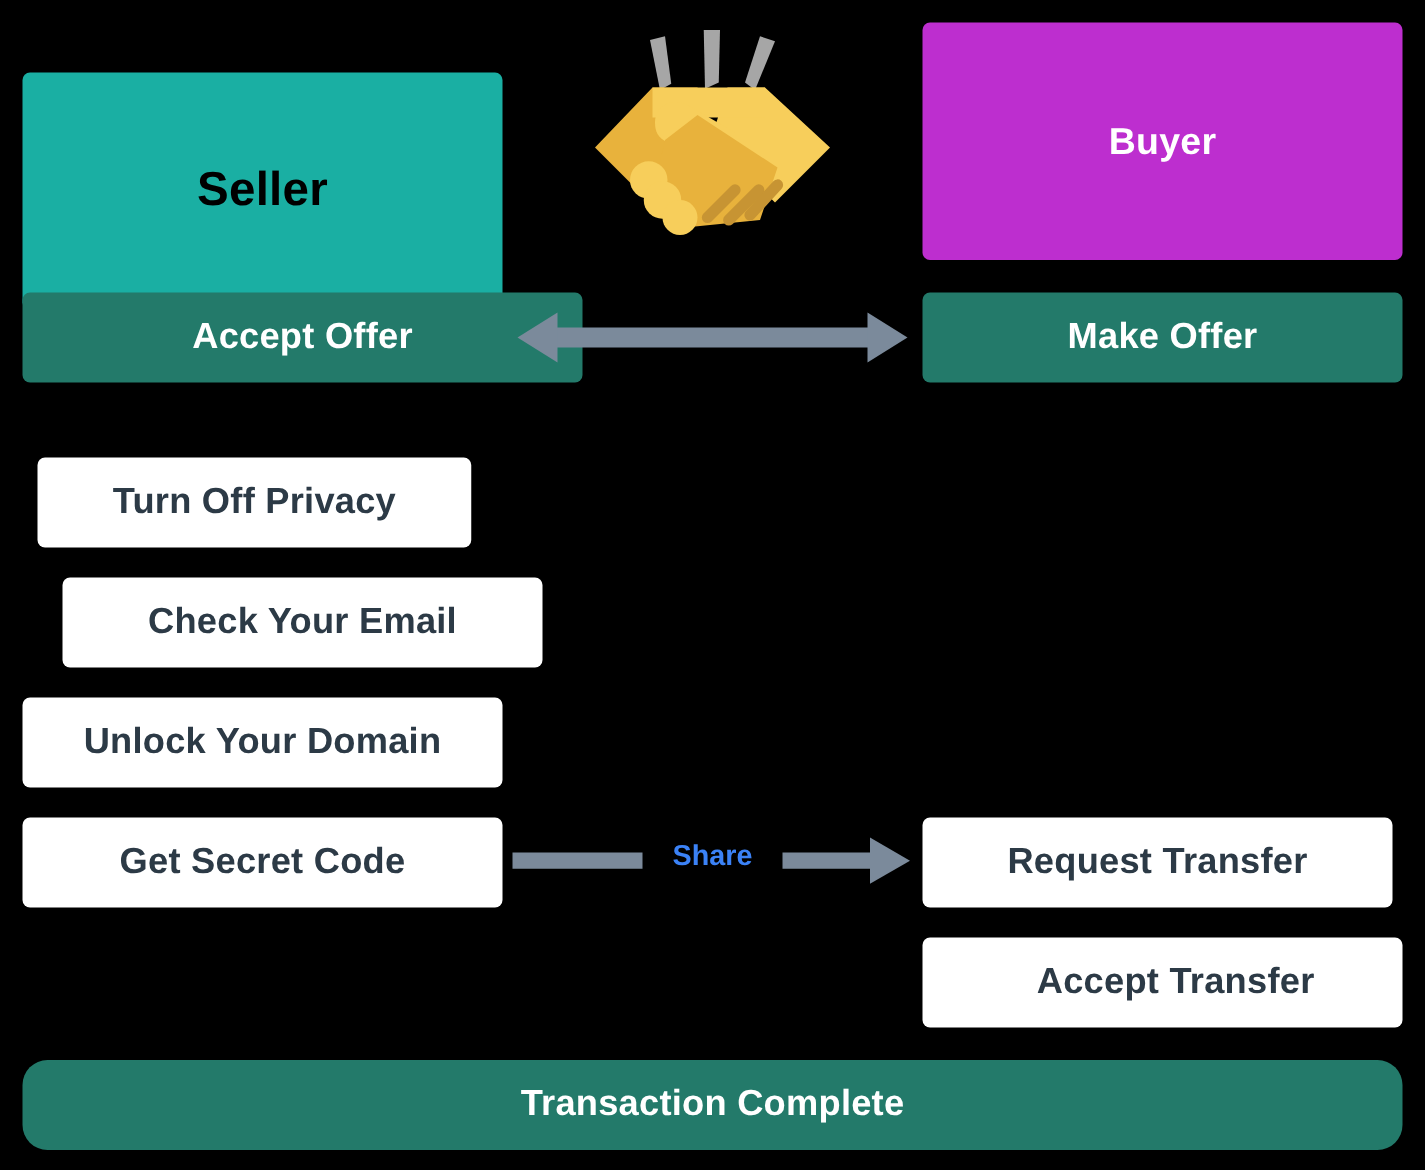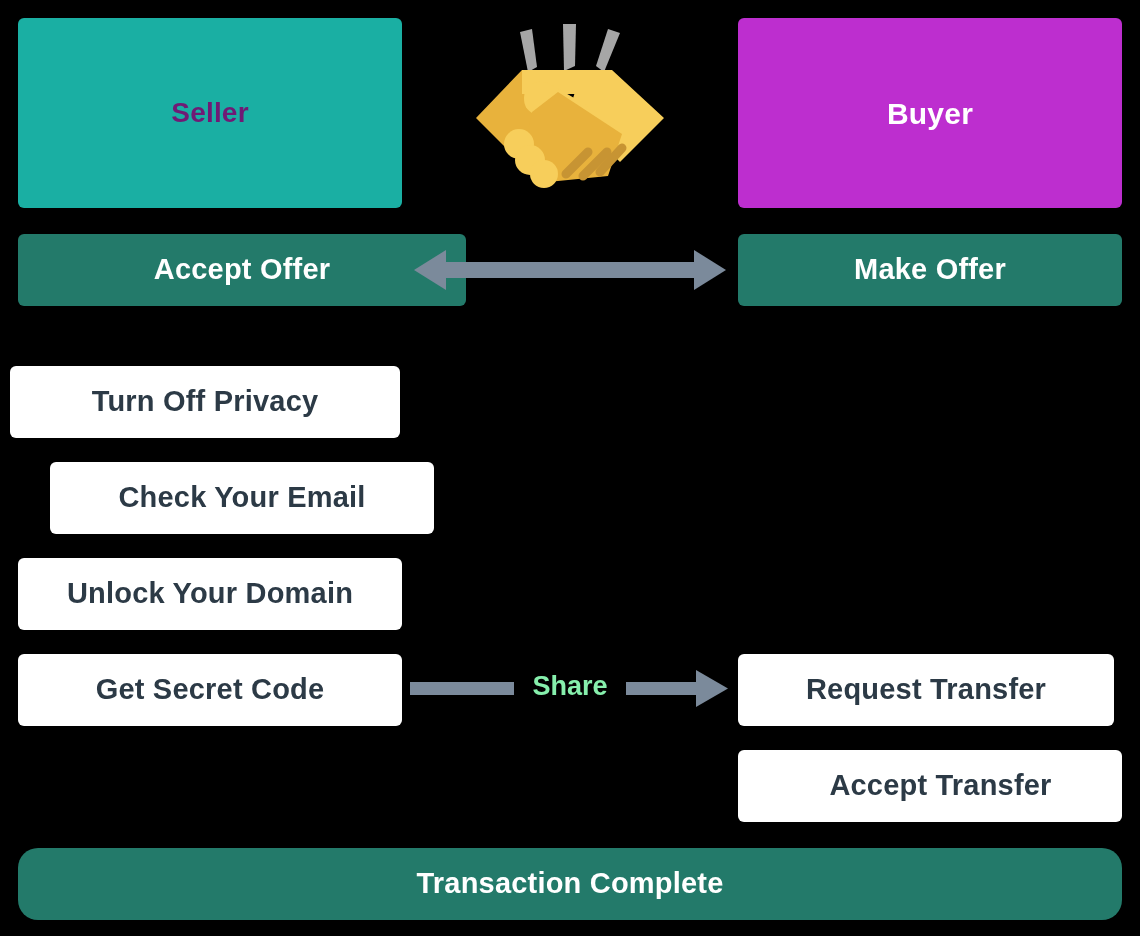--- a/index.html
+++ b/index.html
@@ -33,23 +33,24 @@
     letter-spacing: 0.2px;
   }
   .node .label {
     display: block;
     padding: 0 10px;
   }
 
   
   .node.role-seller {
     background: #1AAFA3;
-    color: #701a75;
-    font-size: 28px;
-    font-weight: 700;
+    color: #000000;
+    font-size: 38px;
+    font-weight: 700;
+    margin-top: 40px;
   }
   .node.role-buyer {
     background: #BD2ECF;
     color: #FFFFFF;
     font-size: 30px;
     font-weight: 700;
   }
 
   
   .node.teal-bar {
@@ -96,22 +97,22 @@
     pointer-events: none;
   }
   .arrow-layer svg { display: block; }
 
   .share-label {
     position: absolute;
     left: 518px;
     top: 671px;
     width: 104px;
     text-align: center;
-    color: #86efac;
-    font-size: 27px;
+    color: #3b82f6;
+    font-size: 23px;
     font-weight: 700;
     font-family: "Liberation Sans", sans-serif;
   }
 </style>
 </head>
 <body>
 
 <div id="stage">
 
   <div class="node role-seller" style="left:18px; top:18px; width:384px; height:190px;">
@@ -156,21 +157,21 @@
   </div>
 
   <div class="node teal-bar" style="left:18px; top:234px; width:448px; height:72px;">
     <span class="label">Accept Offer</span>
   </div>
 
   <div class="node teal-bar" style="left:738px; top:234px; width:384px; height:72px;">
     <span class="label">Make Offer</span>
   </div>
 
-  <div class="node white-step" style="left:10px; top:366px; width:390px; height:72px;">
+  <div class="node white-step" style="left:30px; top:366px; width:347px; height:72px;">
     <span class="label">Turn Off Privacy</span>
   </div>
 
   <div class="node white-step" style="left:18px; top:462px; width:384px; height:72px;margin-left:32px;">
     <span class="label">Check Your Email</span>
   </div>
 
   <div class="node white-step" style="left:18px; top:558px; width:384px; height:72px;">
     <span class="label">Unlock Your Domain</span>
   </div>

